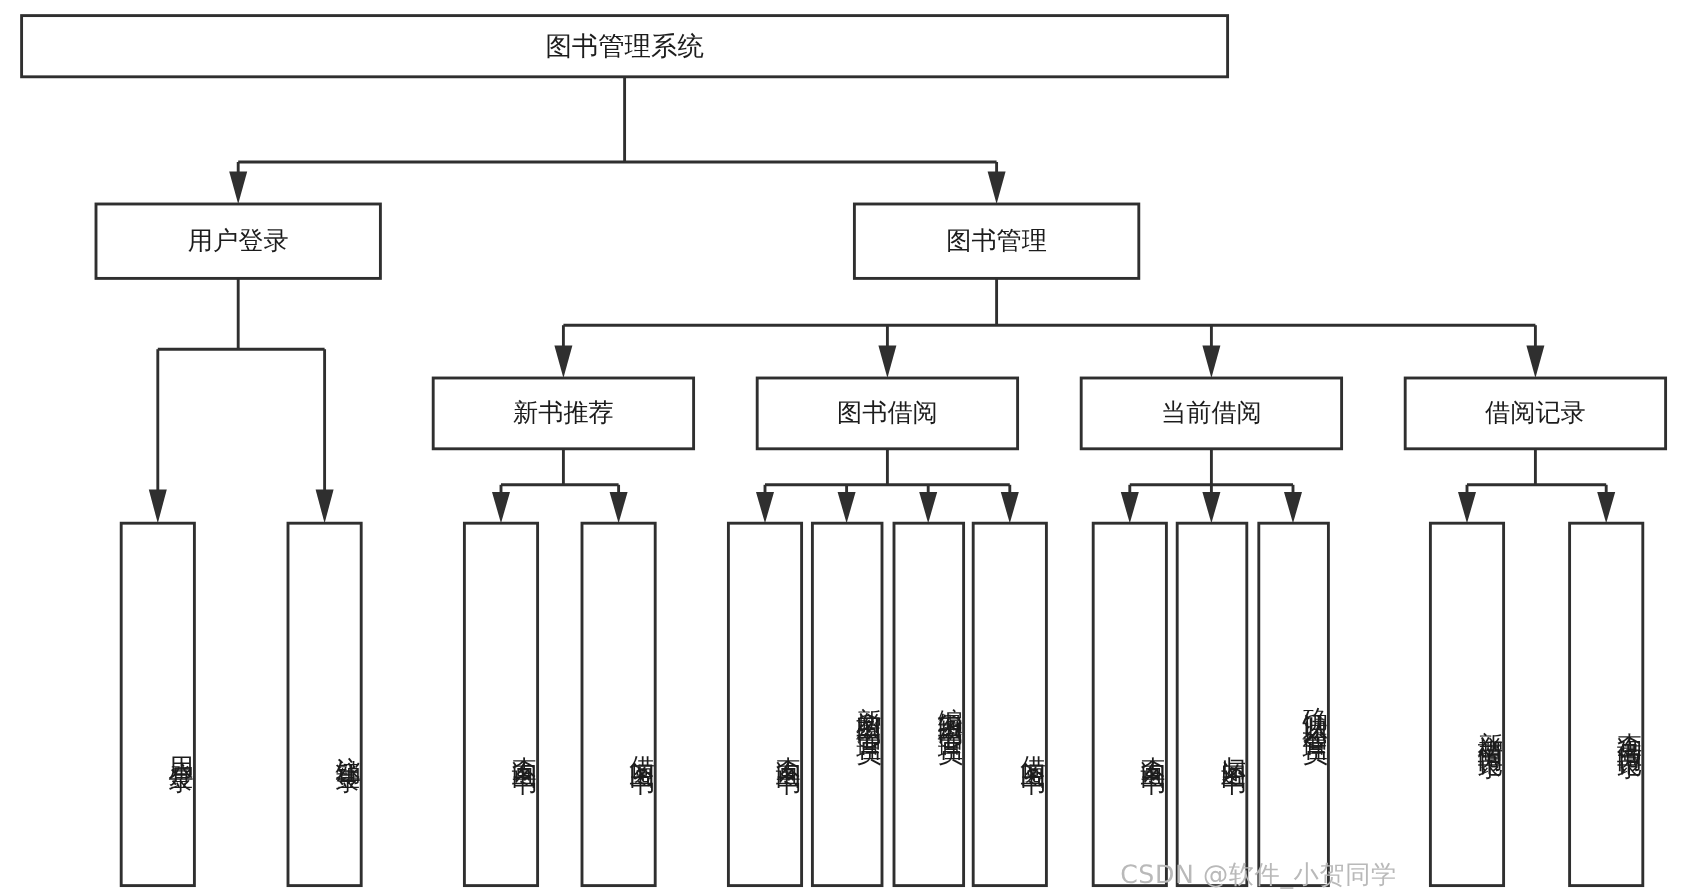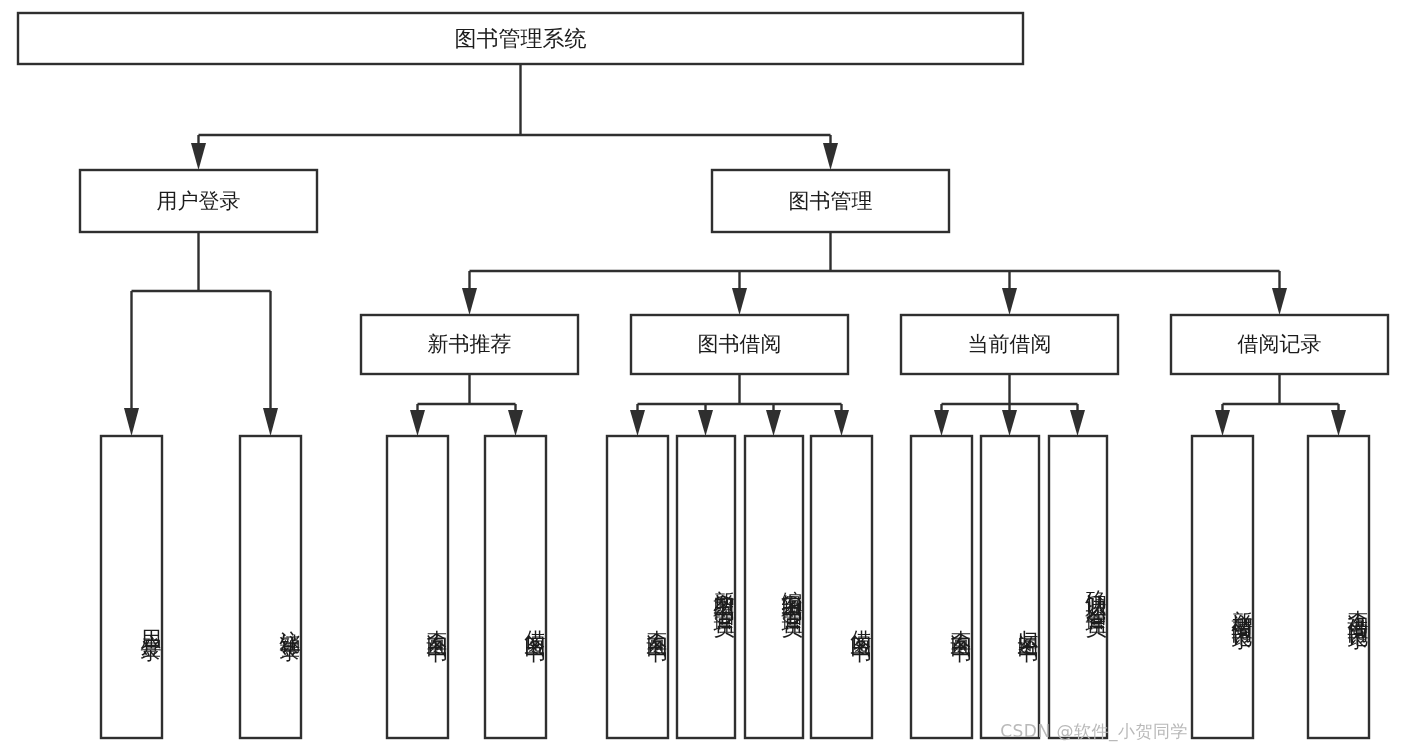--- a/index.html
+++ b/index.html
@@ -11,21 +11,20 @@
     width: 1405px;
     height: 747px;
     overflow: hidden;
     font-family: "DejaVu Sans", "Liberation Sans", sans-serif;
   }
   #diagram-root {
     position: relative;
     width: 1172px;
     height: 747px;
     background: #ffffff;
-    padding-left: 24px;
   }
   svg#tree-canvas {
     position: absolute;
     left: 0;
     top: 0;
     width: 1405px;
     height: 747px;
   }
   .node-box {
     fill: #ffffff;
@@ -66,21 +65,21 @@
     display: flex;
     align-items: flex-start;
     justify-content: center;
     pointer-events: none;
   }
   .watermark {
     position: absolute;
     right: 8px;
     bottom: 4px;
     font-family: "DejaVu Sans", "Liberation Sans", sans-serif;
-    font-size: 17px;
+    font-size: 21px;
     color: #b9b9b9;
     letter-spacing: 0.5px;
     white-space: nowrap;
   }
 </style>
 </head>
 <body>
 
 <div id="diagram-root">
 

